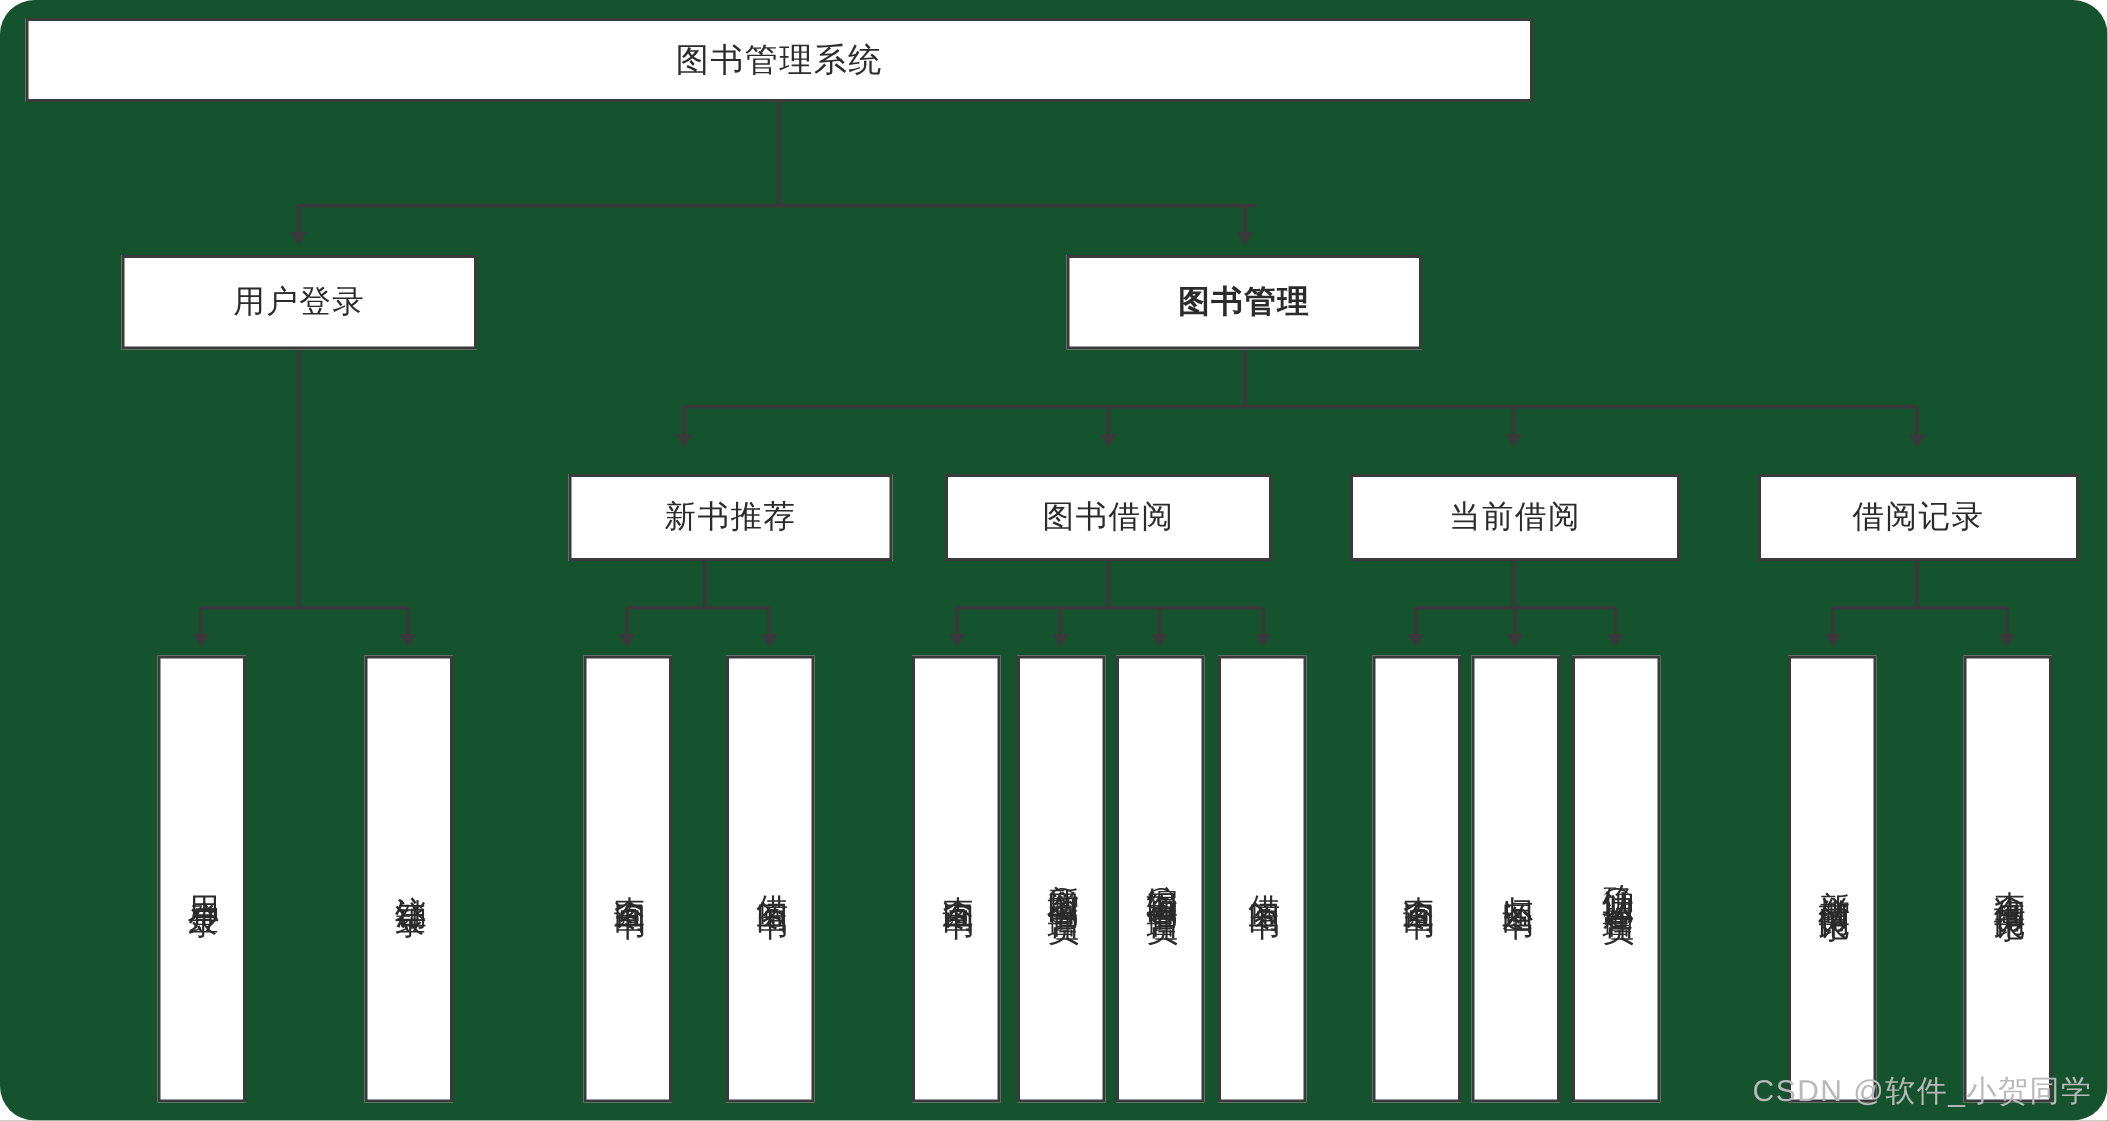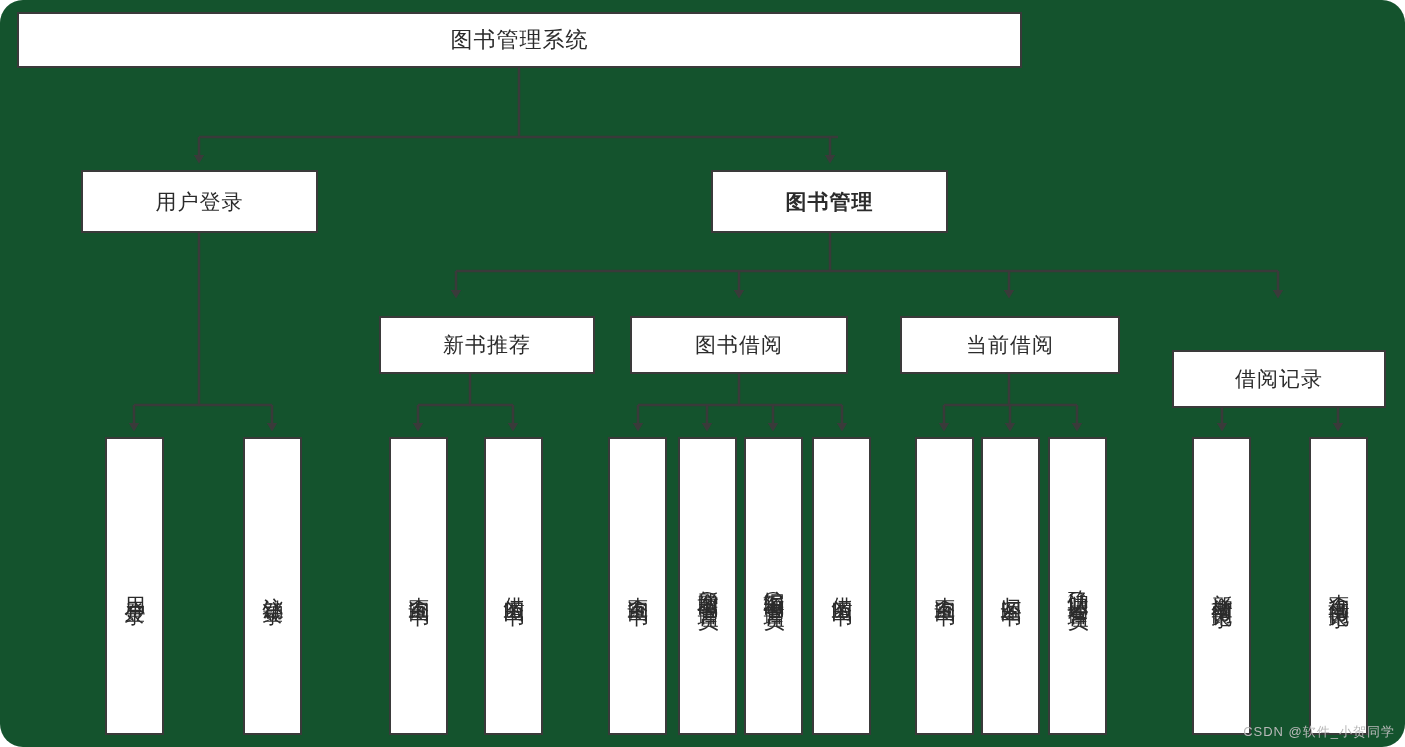--- a/index.html
+++ b/index.html
@@ -58,21 +58,21 @@
     white-space: pre-line;
   }
   .node.vert .label {
     writing-mode: vertical-rl;
     text-orientation: upright;
   }
   #watermark {
     position: absolute;
     right: 10px;
     bottom: 6px;
-    font-size: 13px;
+    font-size: 20px;
     color: #b9b9b9;
     letter-spacing: 1px;
     user-select: none;
   }
 </style>
 </head>
 <body>
 
 <div id="canvas">
 
@@ -143,21 +143,21 @@
   </div>
 
   <div class="node horiz" style="left:630px; top:316px; width:218px; height:58px;">
     <span class="label">图书借阅</span>
   </div>
 
   <div class="node horiz" style="left:900px; top:316px; width:220px; height:58px;">
     <span class="label">当前借阅</span>
   </div>
 
-  <div class="node horiz" style="left:1172px; top:316px; width:214px; height:58px;margin-top:34px;">
+  <div class="node horiz" style="left:1172px; top:316px; width:214px; height:58px;">
     <span class="label">借阅记录</span>
   </div>
 
   <div class="node vert" style="left:105px; top:437px; width:59px; height:298px;">
     <span class="label">用户登录</span>
   </div>
 
   <div class="node vert" style="left:243px; top:437px; width:59px; height:298px;">
     <span class="label">注销登录</span>
   </div>

